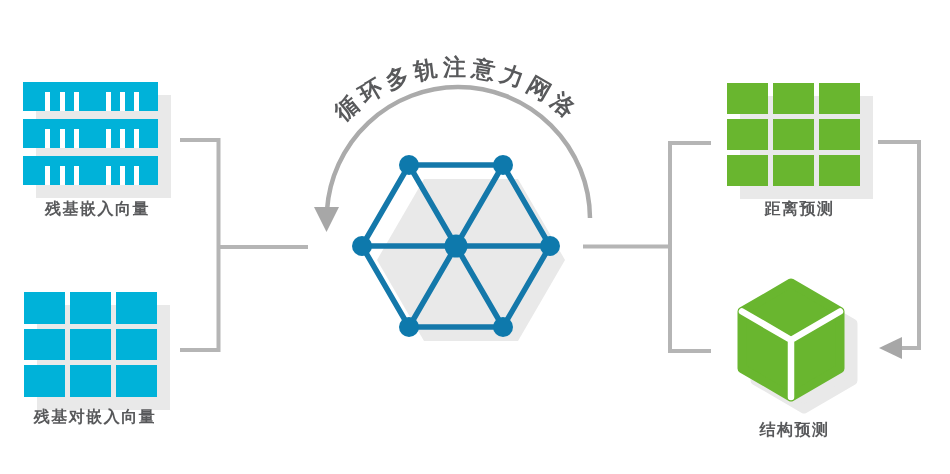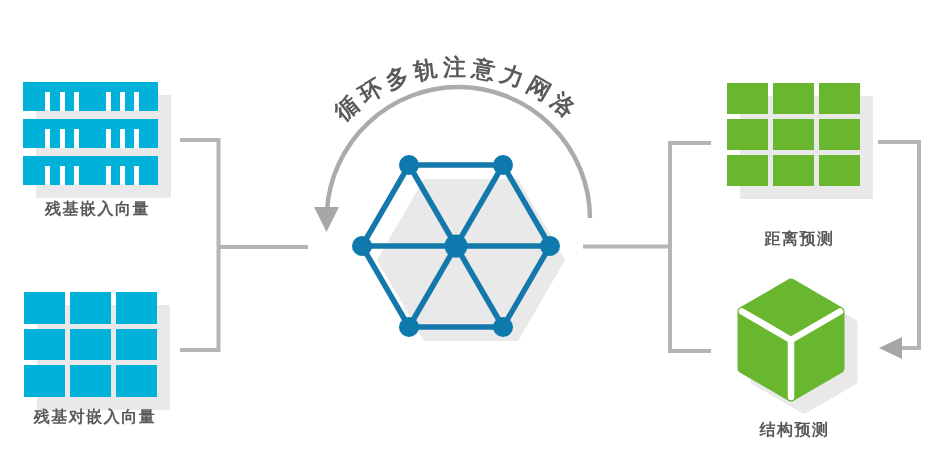--- a/index.html
+++ b/index.html
@@ -106,21 +106,21 @@
     <div class="cell"></div>
       <div class="cell"></div>
       <div class="cell"></div>
     <div class="cell"></div>
       <div class="cell"></div>
       <div class="cell"></div>
     <div class="cell"></div>
       <div class="cell"></div>
       <div class="cell"></div>
   </div>
-  <div class="block-label" style="left:700px;top:199px;width:199px;margin-top:30px;">距离预测</div>
+  <div class="block-label" style="left:700px;top:199px;width:199px;">距离预测</div>
 
   <div class="block-label" style="left:700px;top:420px;width:189px;">结构预测</div>
 
   <svg id="vector-layer" width="950" height="474" viewBox="0 0 950 474">
 
     <g stroke="#b5b5b5" stroke-width="4" fill="none">
       <path d="M 180 140 H 218.5 V 350 H 180"></path>
       <path d="M 218.5 247 H 308"></path>
       <path d="M 583 246.5 H 670"></path>
       <path d="M 711 143 H 670 V 351 H 711"></path>

